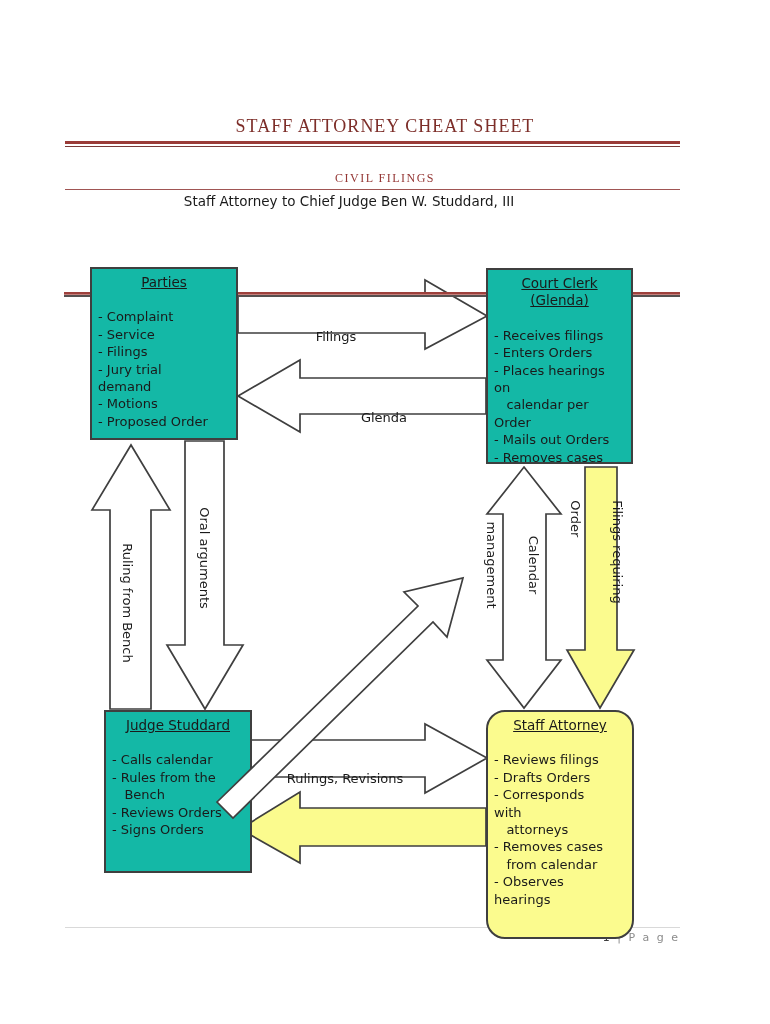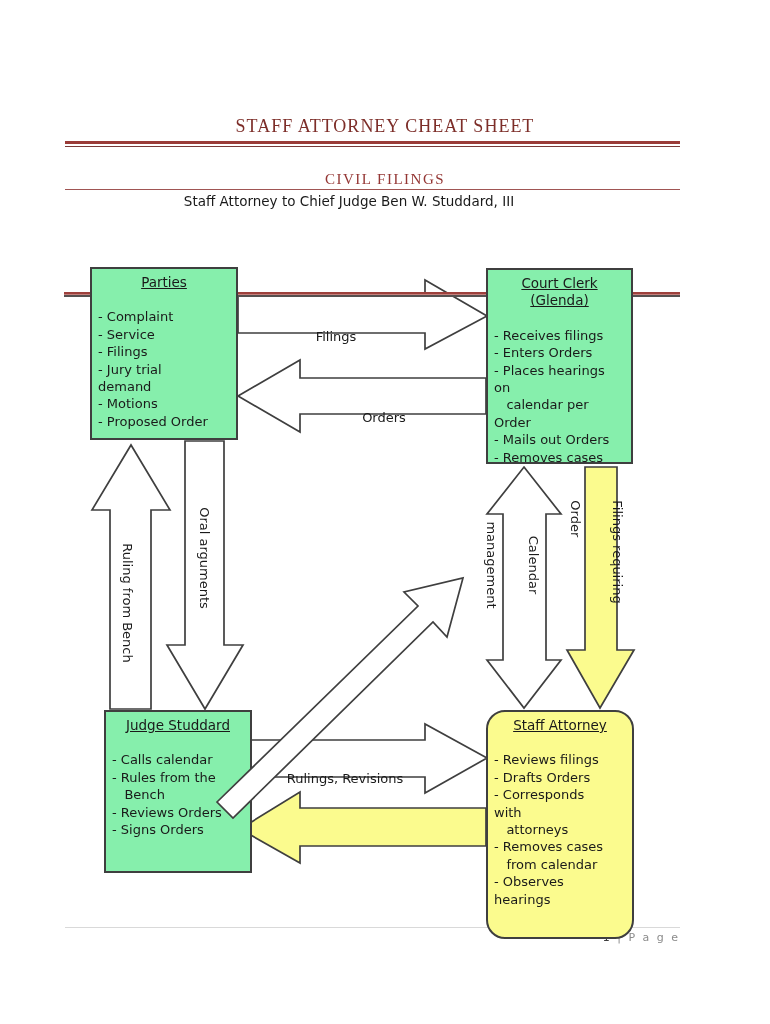--- a/index.html
+++ b/index.html
@@ -12,41 +12,41 @@
     position:absolute;top:116px;left:0;width:770px;text-align:center;
     font-family:"Liberation Serif","DejaVu Serif",serif;font-size:18px;
     letter-spacing:1px;color:#7d2e29;
   }
   .title-rule{
     position:absolute;left:65px;top:141px;width:615px;height:6px;
     border-top:3px solid #9a3b37;border-bottom:1px solid #793a38;box-sizing:border-box;
   }
   .section-heading{
     position:absolute;top:171px;left:0;width:770px;text-align:center;
-    font-family:"Liberation Serif","DejaVu Serif",serif;font-size:15px;
+    font-family:"Liberation Serif","DejaVu Serif",serif;font-size:12px;
     letter-spacing:1.5px;color:#943634;
   }
   .section-rule{position:absolute;left:65px;top:189px;width:615px;border-top:1px solid #a05553;}
   .doc-subtitle{
     position:absolute;top:193px;left:0;width:698px;text-align:center;
     font-size:13.5px;color:#1a1a1a;
   }
   
   .redline{
     position:absolute;left:64px;top:292px;width:616px;height:5px;z-index:3;
     background:linear-gradient(to bottom,#9e403c 0 2px,#c4807c 2px 3px,#565050 3px 5px);
   }
   
   .arrow-svg{position:absolute;left:0;top:0;z-index:2;}
   .arrow-svg-top{position:absolute;left:0;top:0;z-index:5;}
   .arrow{fill:#ffffff;stroke:#3f3f3f;stroke-width:1.7;}
   .arrow.yellow{fill:#fbfb8e;}
   
   .dbox{
-    position:absolute;z-index:4;background:#86efac;border:2px solid #3f3f3f;
+    position:absolute;z-index:4;background:#14b8a6;border:2px solid #3f3f3f;
     box-sizing:border-box;padding:5px 6px 0 6px;font-size:13px;line-height:17.4px;
   }
   .dbox.yellow{background:#fbfb8e;}
   .btitle{text-align:center;text-decoration:underline;font-size:13.5px;}
   .btitle.gap{margin-bottom:17px;}
   .bline{white-space:pre;}
   
   .hlabel{
     position:absolute;z-index:6;font-size:13px;white-space:pre;
     transform:translate(-50%,-50%);
@@ -137,21 +137,21 @@
     <div class="bline">   from calendar</div>
     <div class="bline">- Observes</div>
     <div class="bline">hearings</div>
   </div>
 
   <svg class="arrow-svg-top" width="770" height="1024" viewBox="0 0 770 1024">
     <polygon class="arrow" points="217,802 418,606 404,592 463,578 447,637 433,622 233,818"></polygon>
   </svg>
 
   <div class="hlabel" style="left:336px;top:316px;">Filings</div>
-  <div class="hlabel" style="left:384px;top:397px;">Orders</div>
+  <div class="hlabel" style="left:384px;top:397px;">Glenda</div>
   <div class="hlabel" style="left:345px;top:758px;">Rulings, Revisions</div>
 
   <div class="vlabel" style="left:127px;top:603px;">Ruling from Bench</div>
   <div class="vlabel" style="left:204px;top:558px;">Oral arguments</div>
 
   <div class="vlabel" style="left:512px;top:565px;">
     <div>Calendar</div>
     <div>management</div>
   </div>
 

